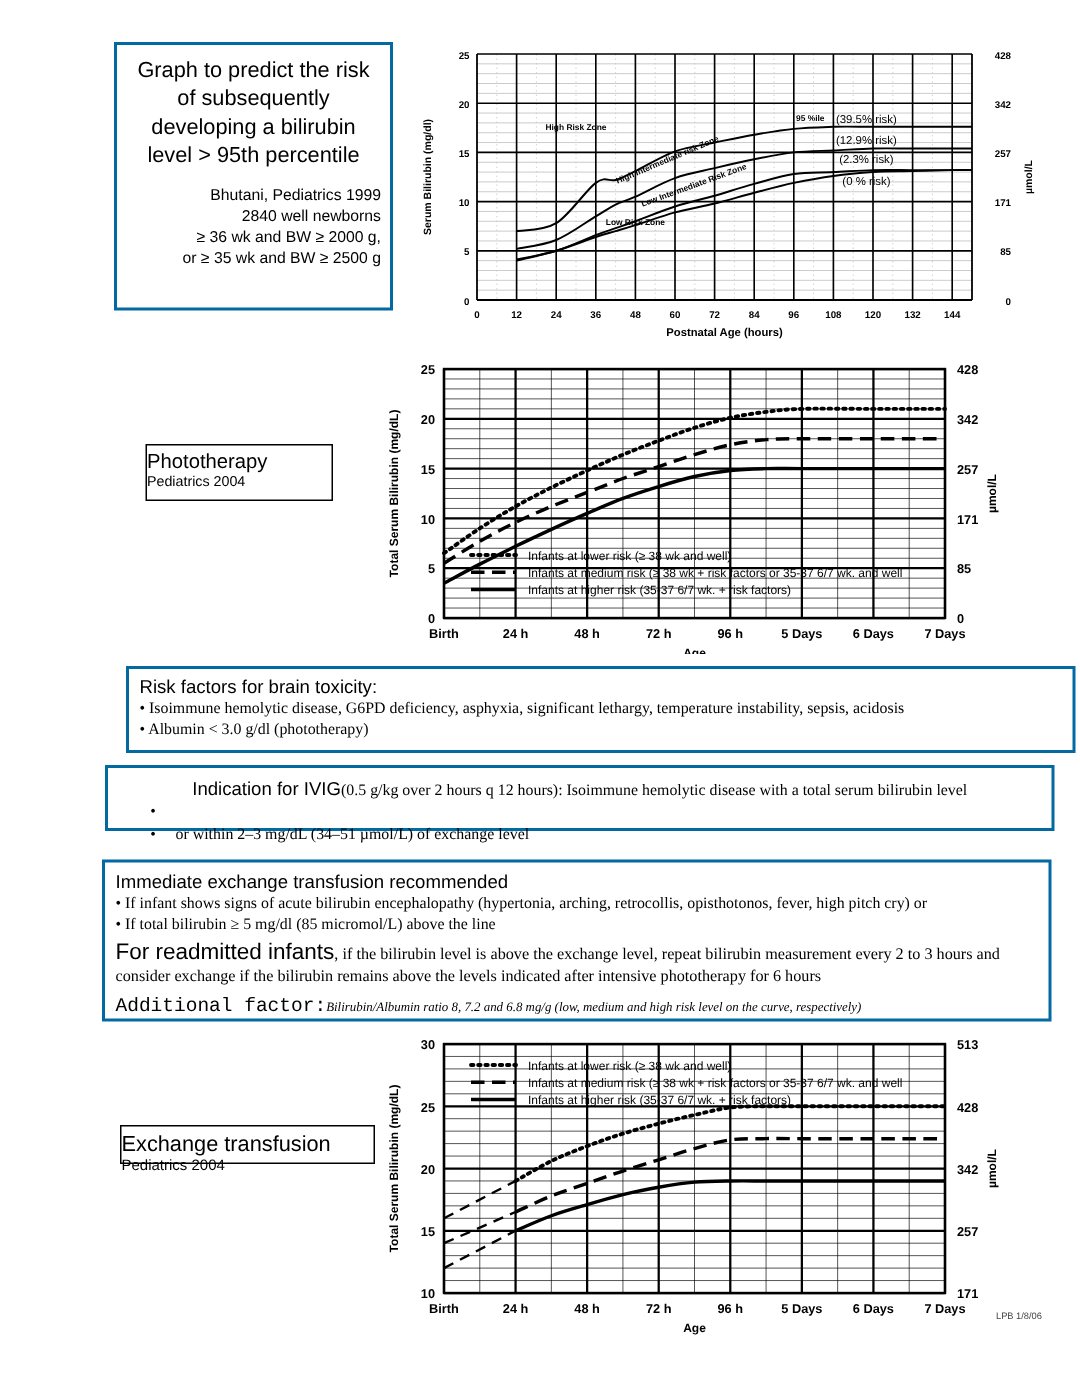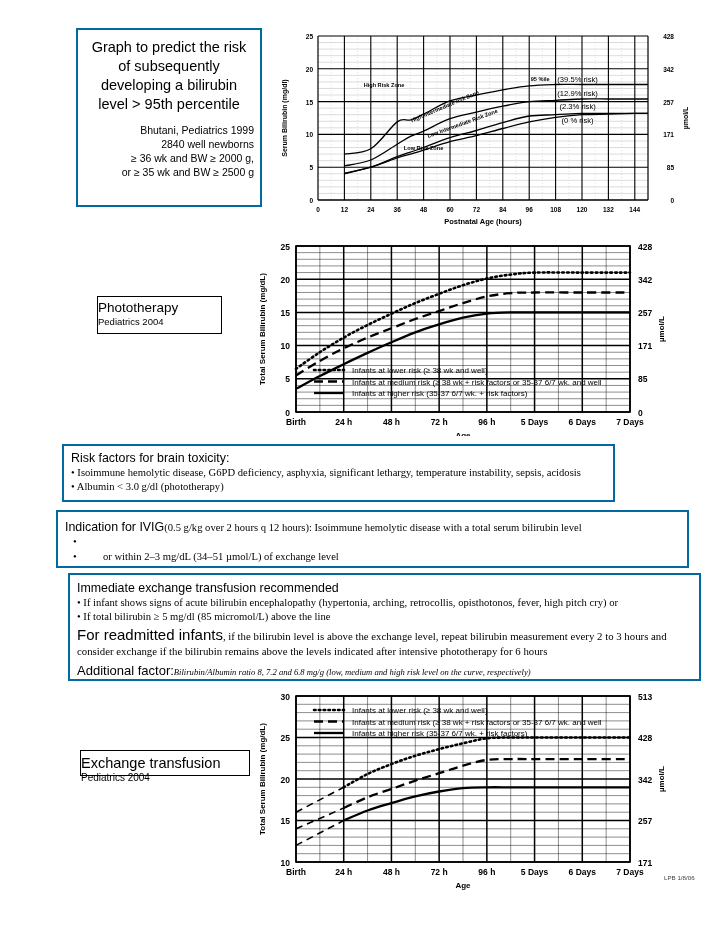--- a/index.html
+++ b/index.html
@@ -14,22 +14,22 @@
   
   .labelbox{position:absolute;border:1px solid #000;background:#fff;box-sizing:border-box;text-align:left;}
   #photo-label{left:97px;top:296px;width:125px;height:38px;padding-top:3px;}
   #photo-label .big{font-size:13.5px;line-height:16px;}
   #photo-label .small{font-size:9.5px;line-height:12px;}
   #exch-label{left:80px;top:750px;width:170px;height:26px;padding-top:4px;}
   #exch-label .big{font-size:14.5px;line-height:17px;}
   #exch-label .small{font-size:10px;line-height:12px;}
 
   
-  #risk-box{left:62px;top:444px;width:553px;height:58px;padding:4px 7px;}
-  #ivig-box{left:56px;top:510px;width:633px;height:58px;padding:5px 7px;}
+  #risk-box{left:84px;top:444px;width:633px;height:58px;padding:4px 7px;}
+  #ivig-box{left:70px;top:510px;width:633px;height:44px;padding:5px 7px;text-align:center;}
   #imm-box{left:68px;top:573px;width:633px;height:108px;padding:5px 7px;}
   .hdline{font-size:12.4px;line-height:16px;font-family:"Liberation Sans",sans-serif;}
   .serif{font-family:"Liberation Serif",serif;font-size:10.6px;line-height:13.6px;}
   .bul{font-family:"Liberation Serif",serif;font-size:10.6px;line-height:14px;}
   .ivrow{font-family:"Liberation Serif",serif;font-size:10.6px;line-height:14.5px;display:flex;}
   .ivrow .dot{width:38px;flex:none;padding-left:8px;box-sizing:border-box;}
   .para{font-family:"Liberation Serif",serif;font-size:10.8px;line-height:14.5px;}
   .tiny{font-family:"Liberation Serif",serif;font-size:8.6px;font-style:italic;}
 
   
@@ -253,21 +253,21 @@
 </div>
 
 <div class="box" id="imm-box">
   <div class="hdline">Immediate exchange transfusion recommended</div>
   <div class="bul">• If infant shows signs of acute bilirubin encephalopathy (hypertonia, arching, retrocollis, opisthotonos, fever, high pitch cry) or</div>
   <div class="bul">• If total bilirubin ≥ 5 mg/dl (85 micromol/L) above the line</div>
   <div class="para" style="margin-top:4px;">
     <span style="font-size:15px;font-family:'Liberation Sans',sans-serif;">For readmitted infants</span><span>, if the bilirubin level is above the exchange level, repeat bilirubin measurement every 2 to 3 hours and consider exchange if the bilirubin remains above the levels indicated after intensive phototherapy for 6 hours</span>
   </div>
   <div style="margin-top:3px;">
-    <span style="font-size:13px;font-family:Liberation Sans, sans-serif;">Additional factor:</span><span class="tiny">Bilirubin/Albumin ratio 8, 7.2 and 6.8 mg/g (low, medium and high risk level on the curve, respectively)</span>
+    <span style="font-size:13px;font-family:Liberation Mono, monospace;">Additional factor:</span><span class="tiny">Bilirubin/Albumin ratio 8, 7.2 and 6.8 mg/g (low, medium and high risk level on the curve, respectively)</span>
   </div>
 </div>
 
 <div class="labelbox" id="exch-label">
   <div class="big">Exchange transfusion</div>
   <div class="small">Pediatrics 2004</div>
 </div>
 <div class="chart" id="chart-exch" style="left:252px;top:686px;">
   <svg width="448" height="215" viewBox="0 0 448 215">
       <line x1="44" x2="378" y1="167.7" y2="167.7" stroke="#000" stroke-width="0.45"></line>

